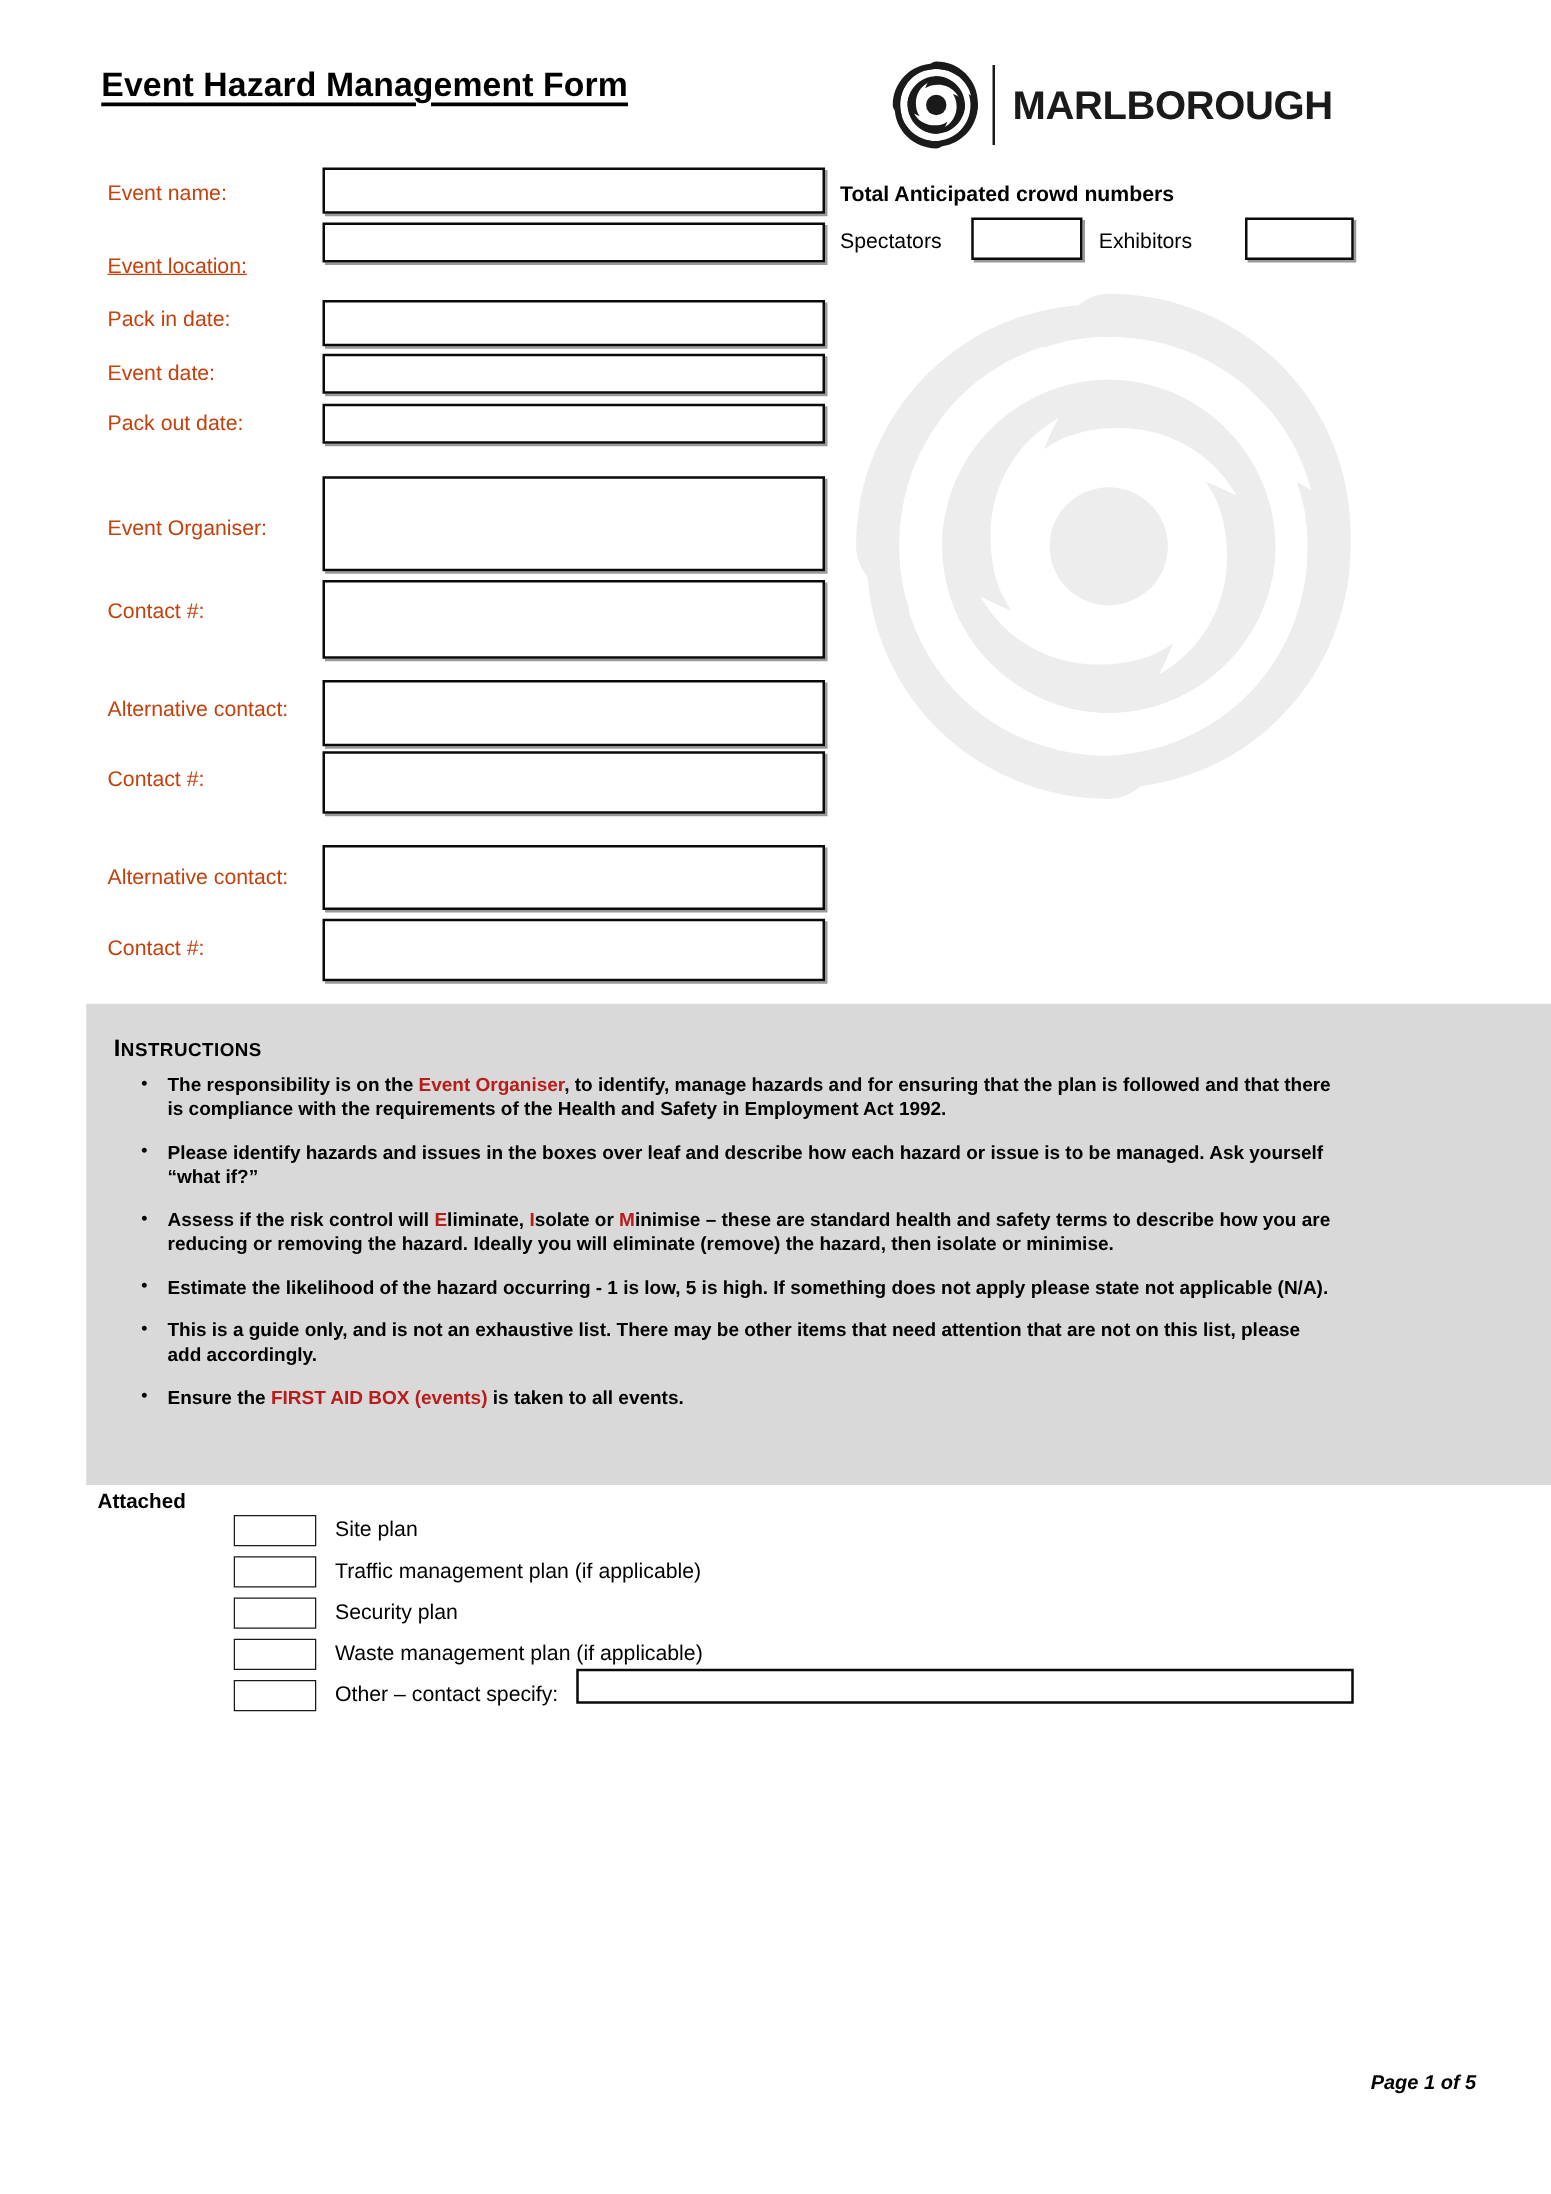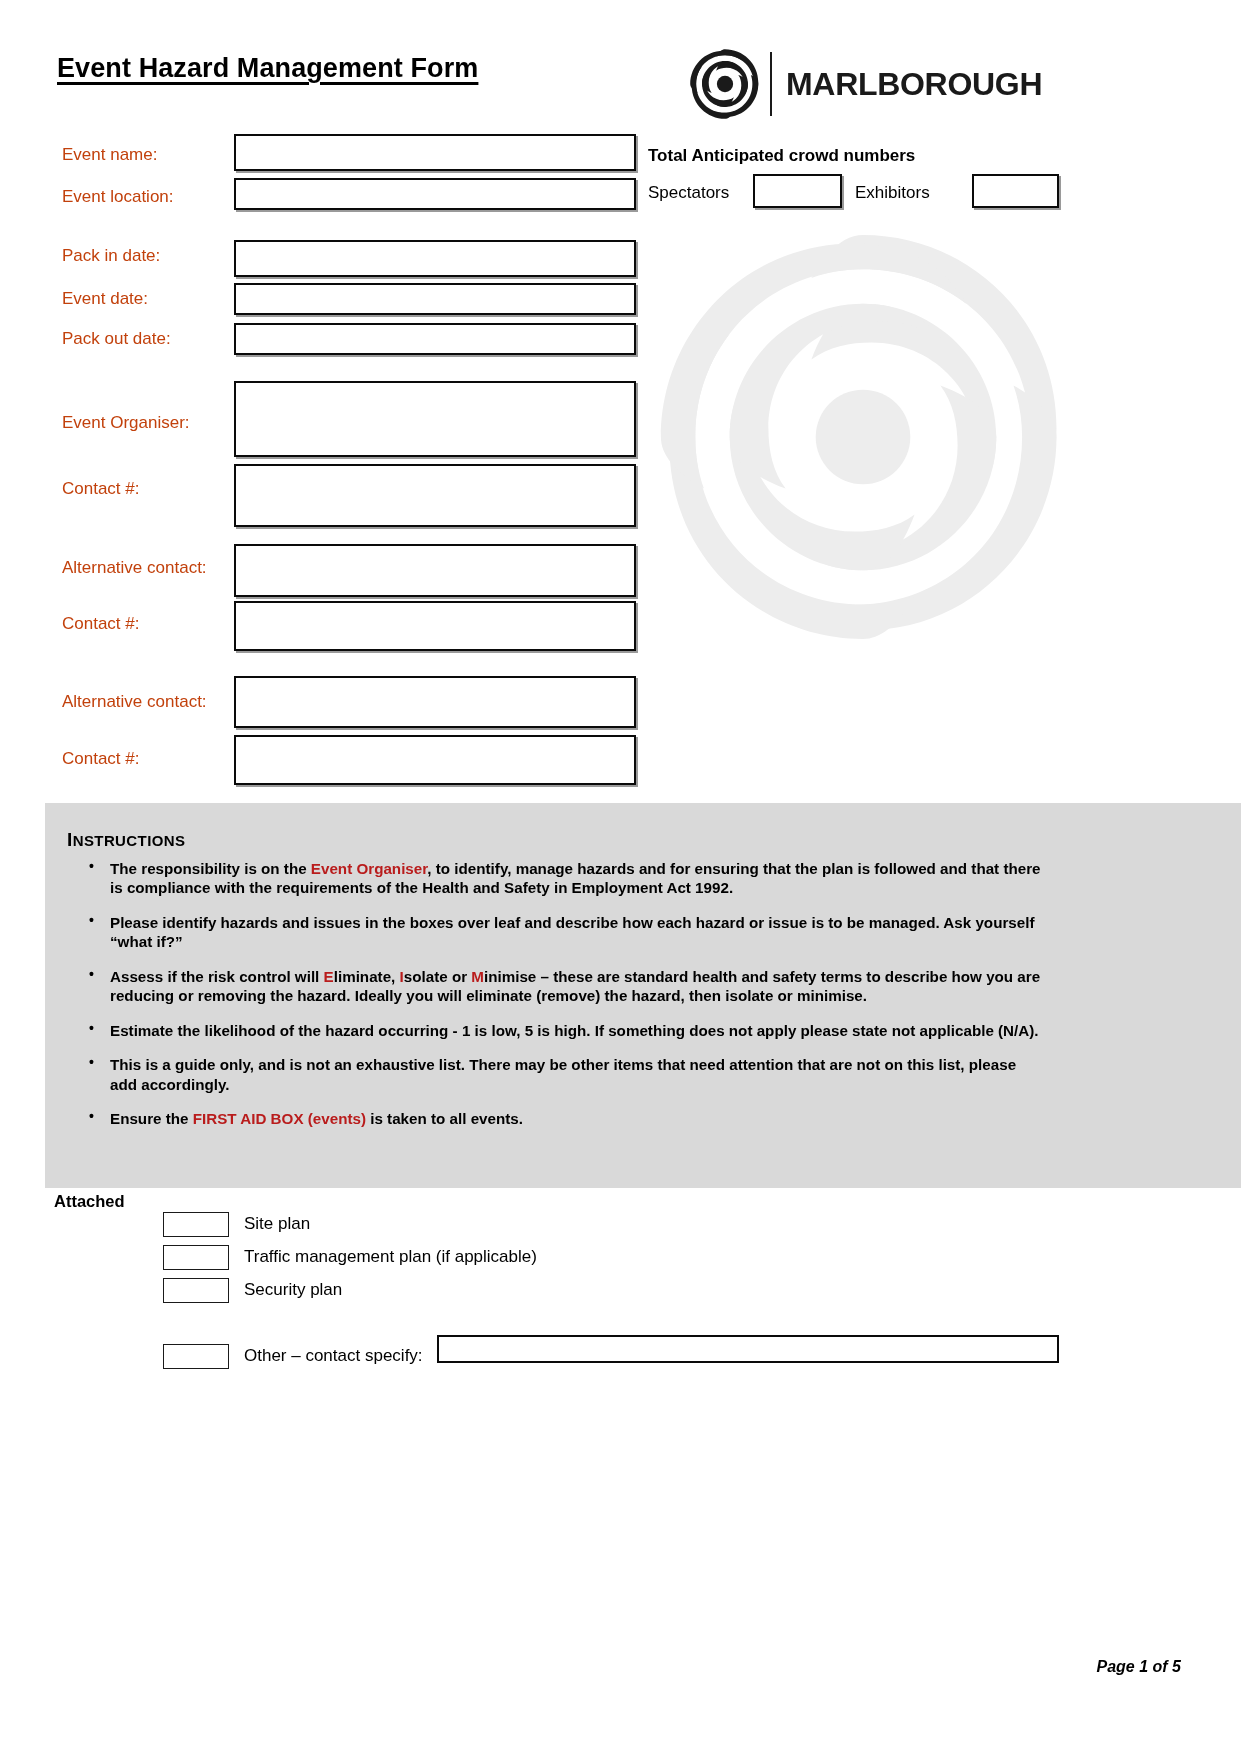--- a/index.html
+++ b/index.html
@@ -10,20 +10,21 @@
     background: #ffffff;
     font-family: "Liberation Sans", sans-serif;
     color: #000000;
     position: relative;
     overflow: hidden;
   }
 
   .page {
     position: absolute;
     inset: 0;
+    margin-left: 24px;
   }
 
   
   #header-title {
     position: absolute;
     left: 57px;
     top: 53px;
     font-size: 27px;
     font-weight: bold;
     letter-spacing: 0.1px;
@@ -247,21 +248,21 @@
       <path d="M81 50 C81 67 67 81 50 81 C42 81 36 78 32 73 C37 76 42 77 47 77 C61 77 72 66 72 52 C72 47 71 42 68 38 C76 41 81 45 81 50 Z"></path>
       <path d="M50 81 C33 81 19 67 19 50 C19 42 22 36 27 32 C24 37 23 42 23 47 C23 61 34 72 48 72 C53 72 58 71 62 68 C59 76 55 81 50 81 Z"></path>
       <path d="M19 50 C19 33 33 19 50 19 C58 19 64 22 68 27 C63 24 58 23 53 23 C39 23 28 34 28 48 C28 53 29 58 32 62 C24 59 19 55 19 50 Z"></path>
       <circle cx="50" cy="50" r="11"></circle>
     </g>
   </svg>
 
   <div class="field-label" style="top:145px;">Event name:</div>
   <div class="field-box" style="left:234px; top:134px; width:402px; height:37px;"></div>
 
-  <div class="field-label" style="top:187px;">Event location:</div>
+  <div class="field-label" style="top:203px;text-decoration:underline;">Event location:</div>
   <div class="field-box" style="left:234px; top:178px; width:402px; height:32px;"></div>
 
   <div class="field-label" style="top:246px;">Pack in date:</div>
   <div class="field-box" style="left:234px; top:240px; width:402px; height:37px;"></div>
 
   <div class="field-label" style="top:289px;">Event date:</div>
   <div class="field-box" style="left:234px; top:283px; width:402px; height:32px;"></div>
 
   <div class="field-label" style="top:329px;">Pack out date:</div>
   <div class="field-box" style="left:234px; top:323px; width:402px; height:32px;"></div>
@@ -316,20 +317,24 @@
   <div class="attach-row" style="top:1244px;">
     <div class="attach-checkbox"></div>
     <div class="attach-label">Traffic management plan (if applicable)</div>
   </div>
 
   <div class="attach-row" style="top:1277px;">
     <div class="attach-checkbox"></div>
     <div class="attach-label">Security plan</div>
   </div>
 
+  <div class="attach-row" style="top:1310px;">
+    <div class="attach-checkbox"></div>
+    <div class="attach-label">Waste management plan (if applicable)</div>
+  </div>
 
   <div class="attach-row" style="top:1343px;">
     <div class="attach-checkbox"></div>
     <div class="attach-label">Other – contact specify:</div>
   </div>
 
   <div id="other-specify-box"></div>
 
   <div id="page-footer">Page 1 of 5</div>
 

